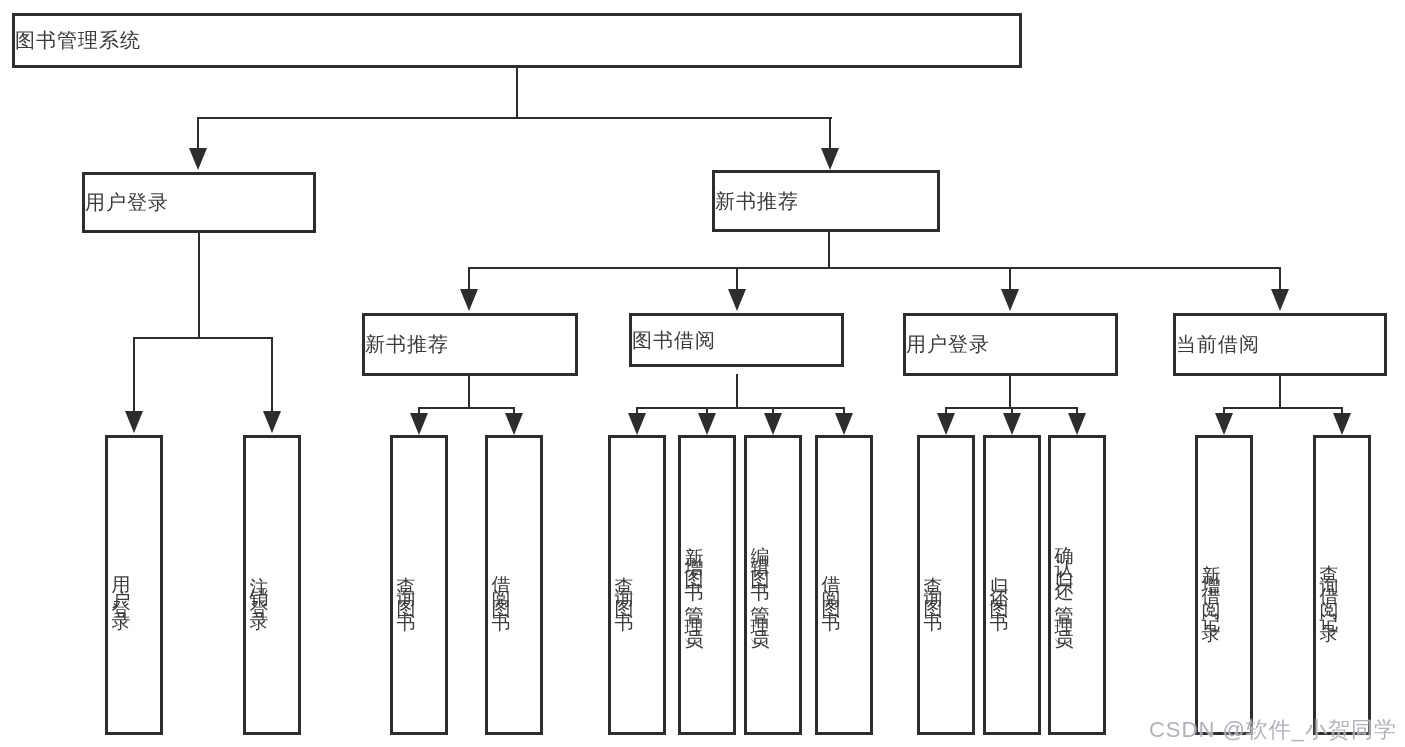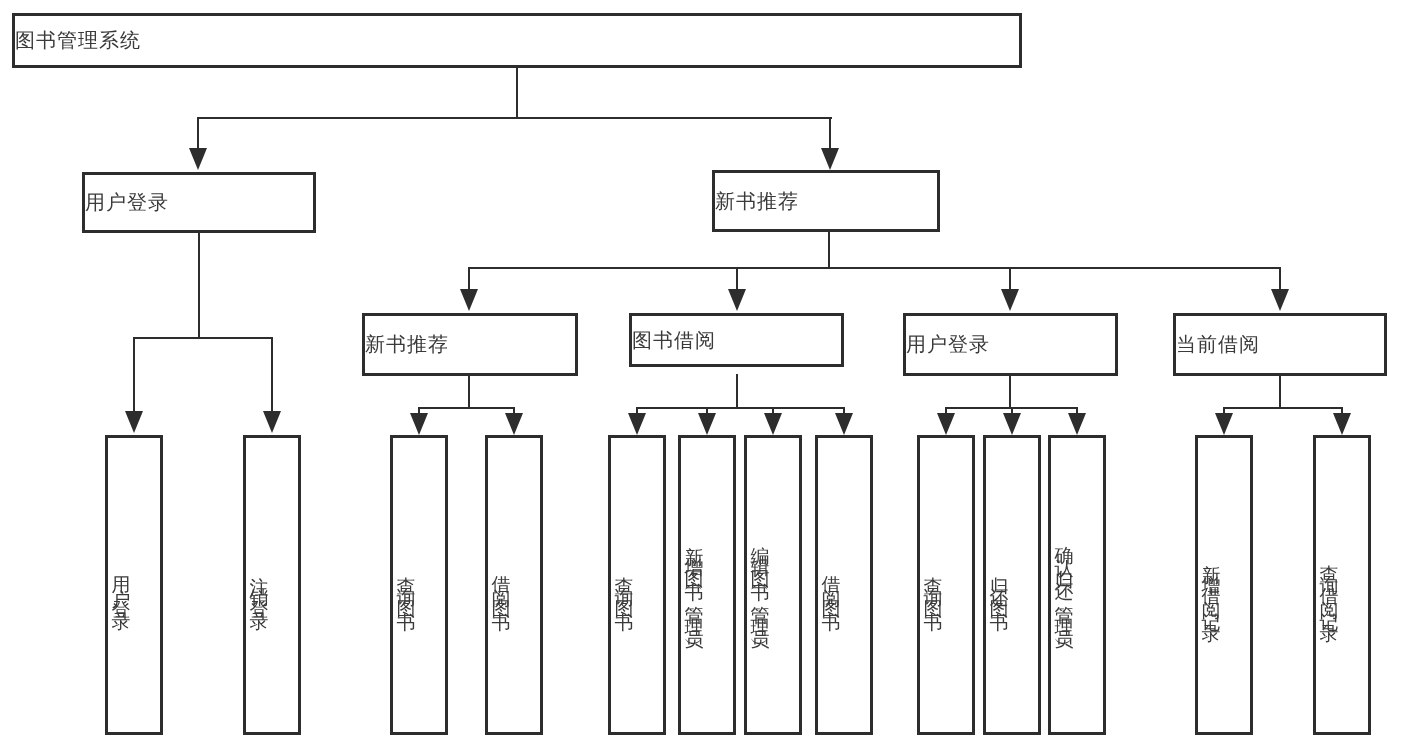--- a/index.html
+++ b/index.html
@@ -170,14 +170,15 @@
     <span class="vtext">确认归还（管理员）</span>
   </div>
 
   <div class="box leaf" style="left:1195px;">
     <span class="vtext">新增借阅记录</span>
   </div>
   <div class="box leaf" style="left:1313px;">
     <span class="vtext">查询借阅记录</span>
   </div>
 
+  <div class="watermark">CSDN @软件_小贺同学</div>
 
 </div>
 
 </body></html>

